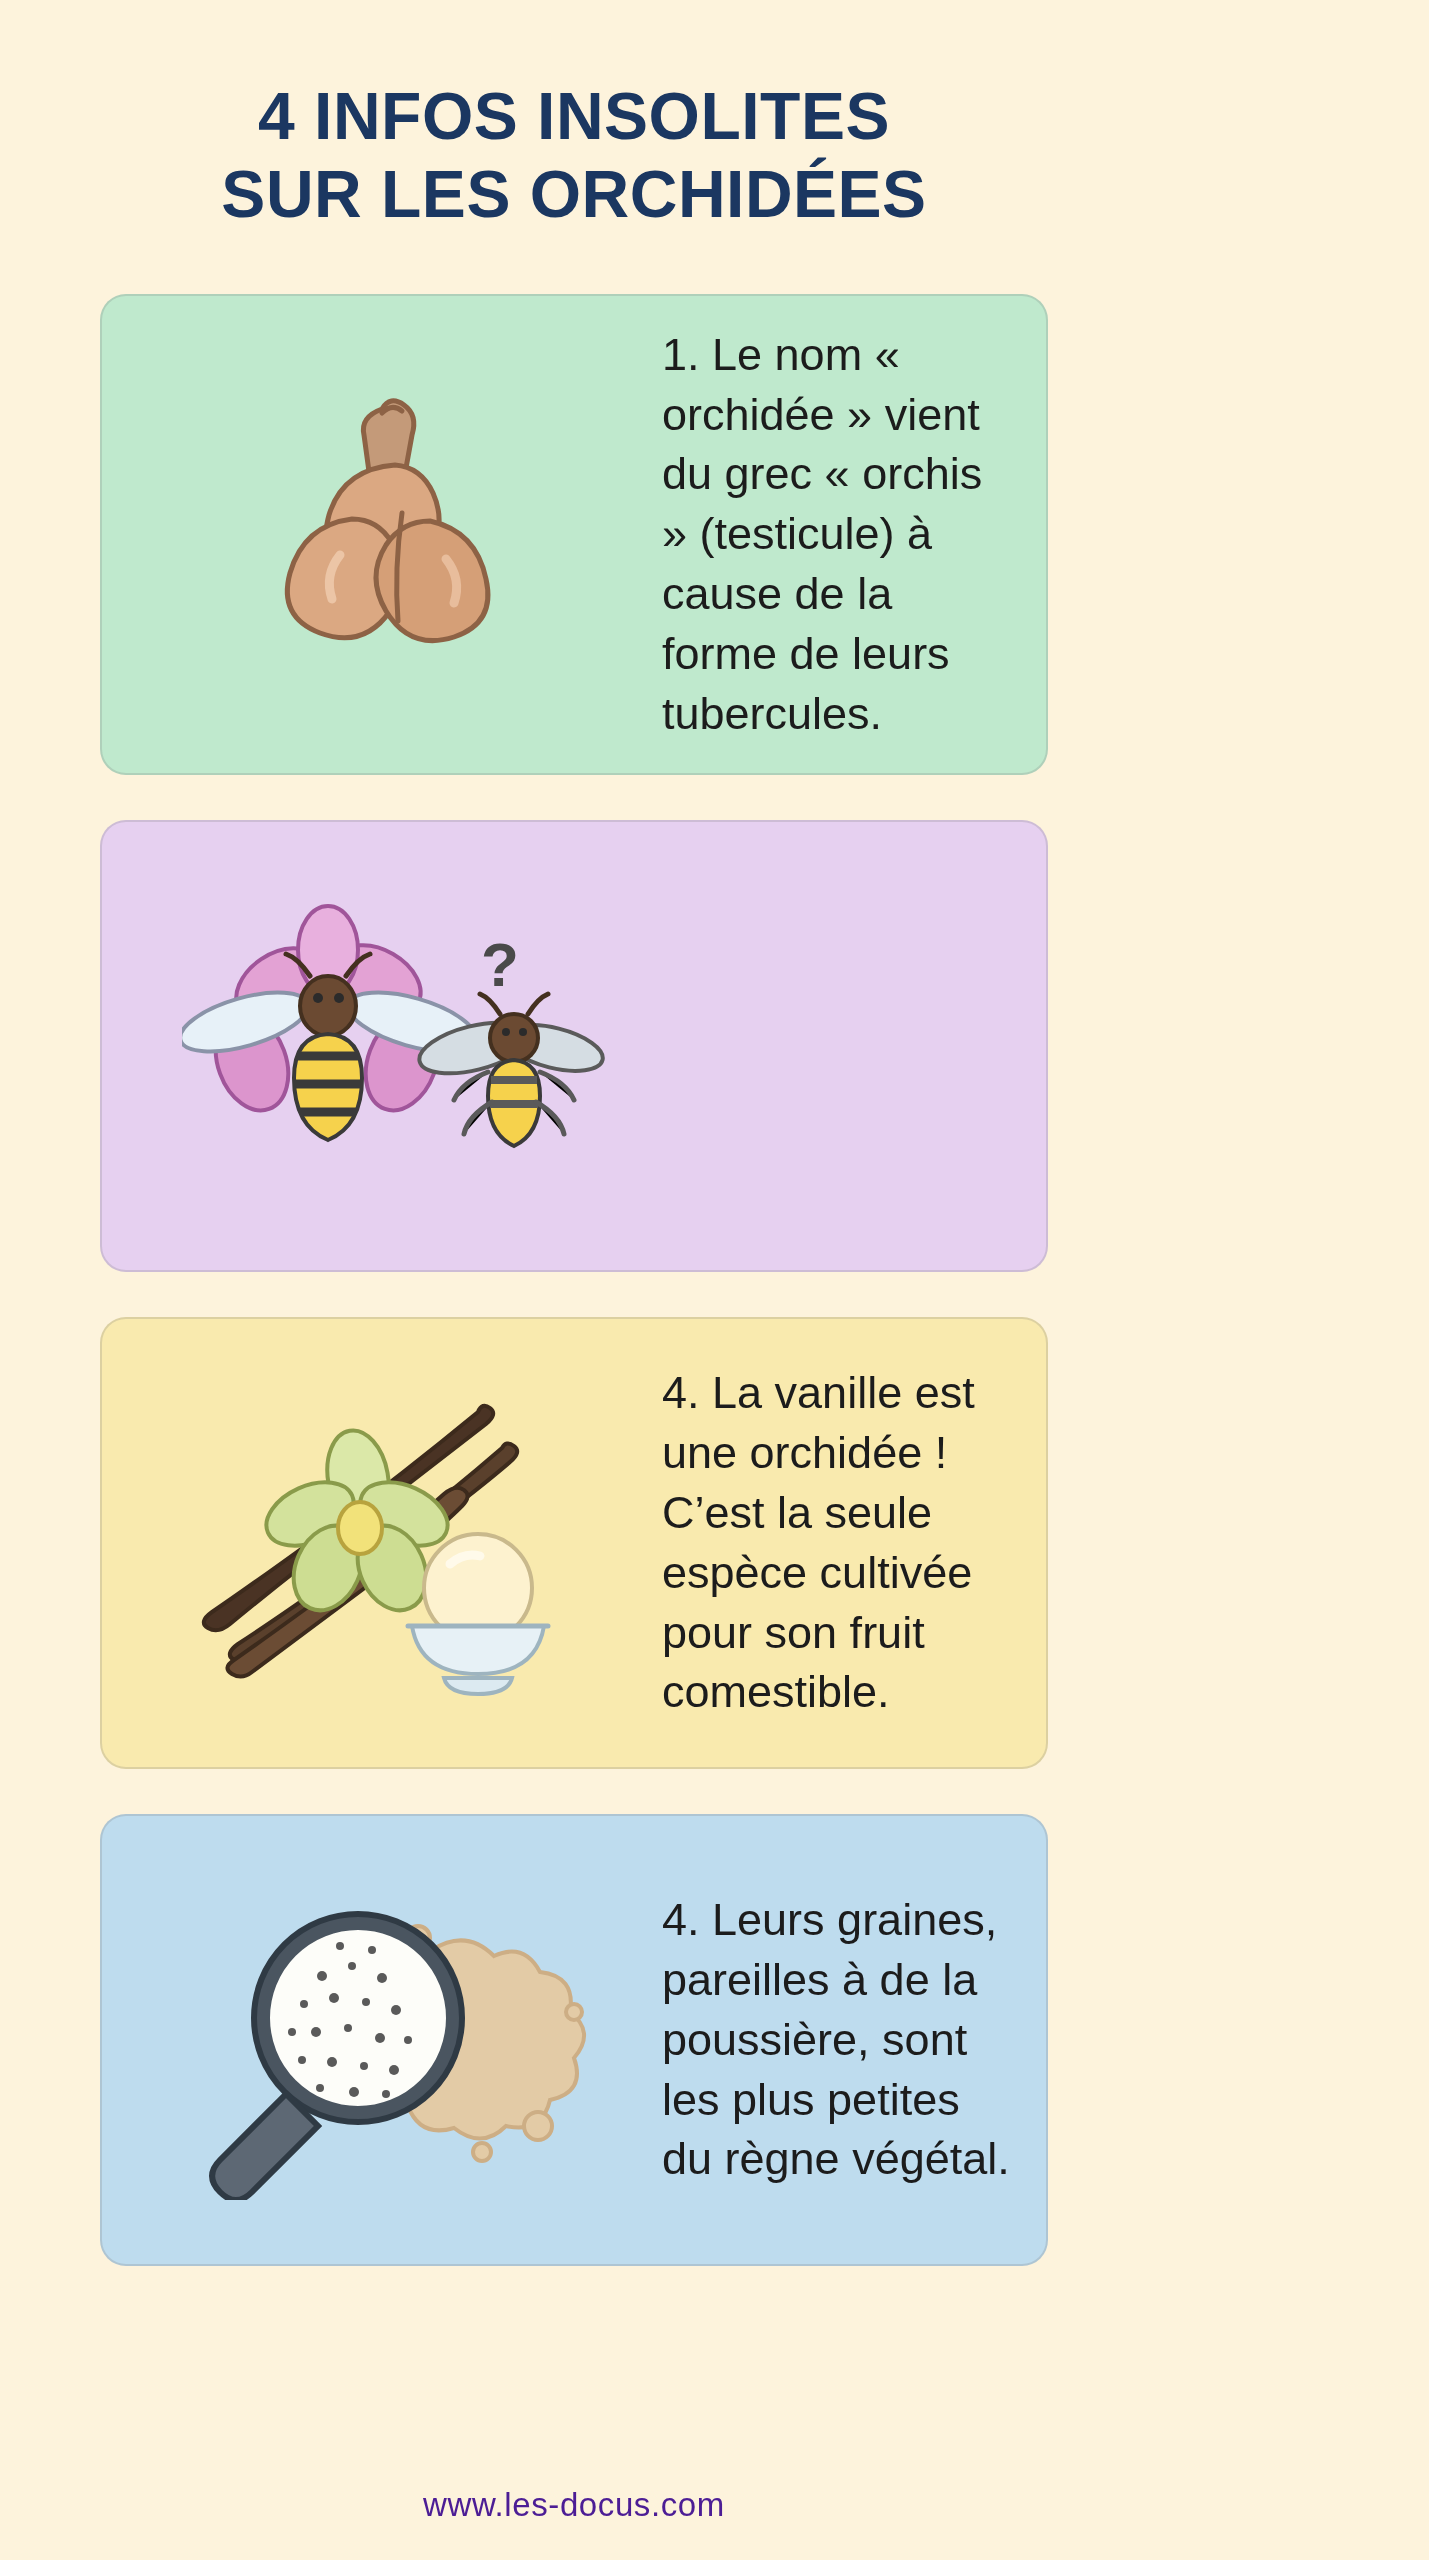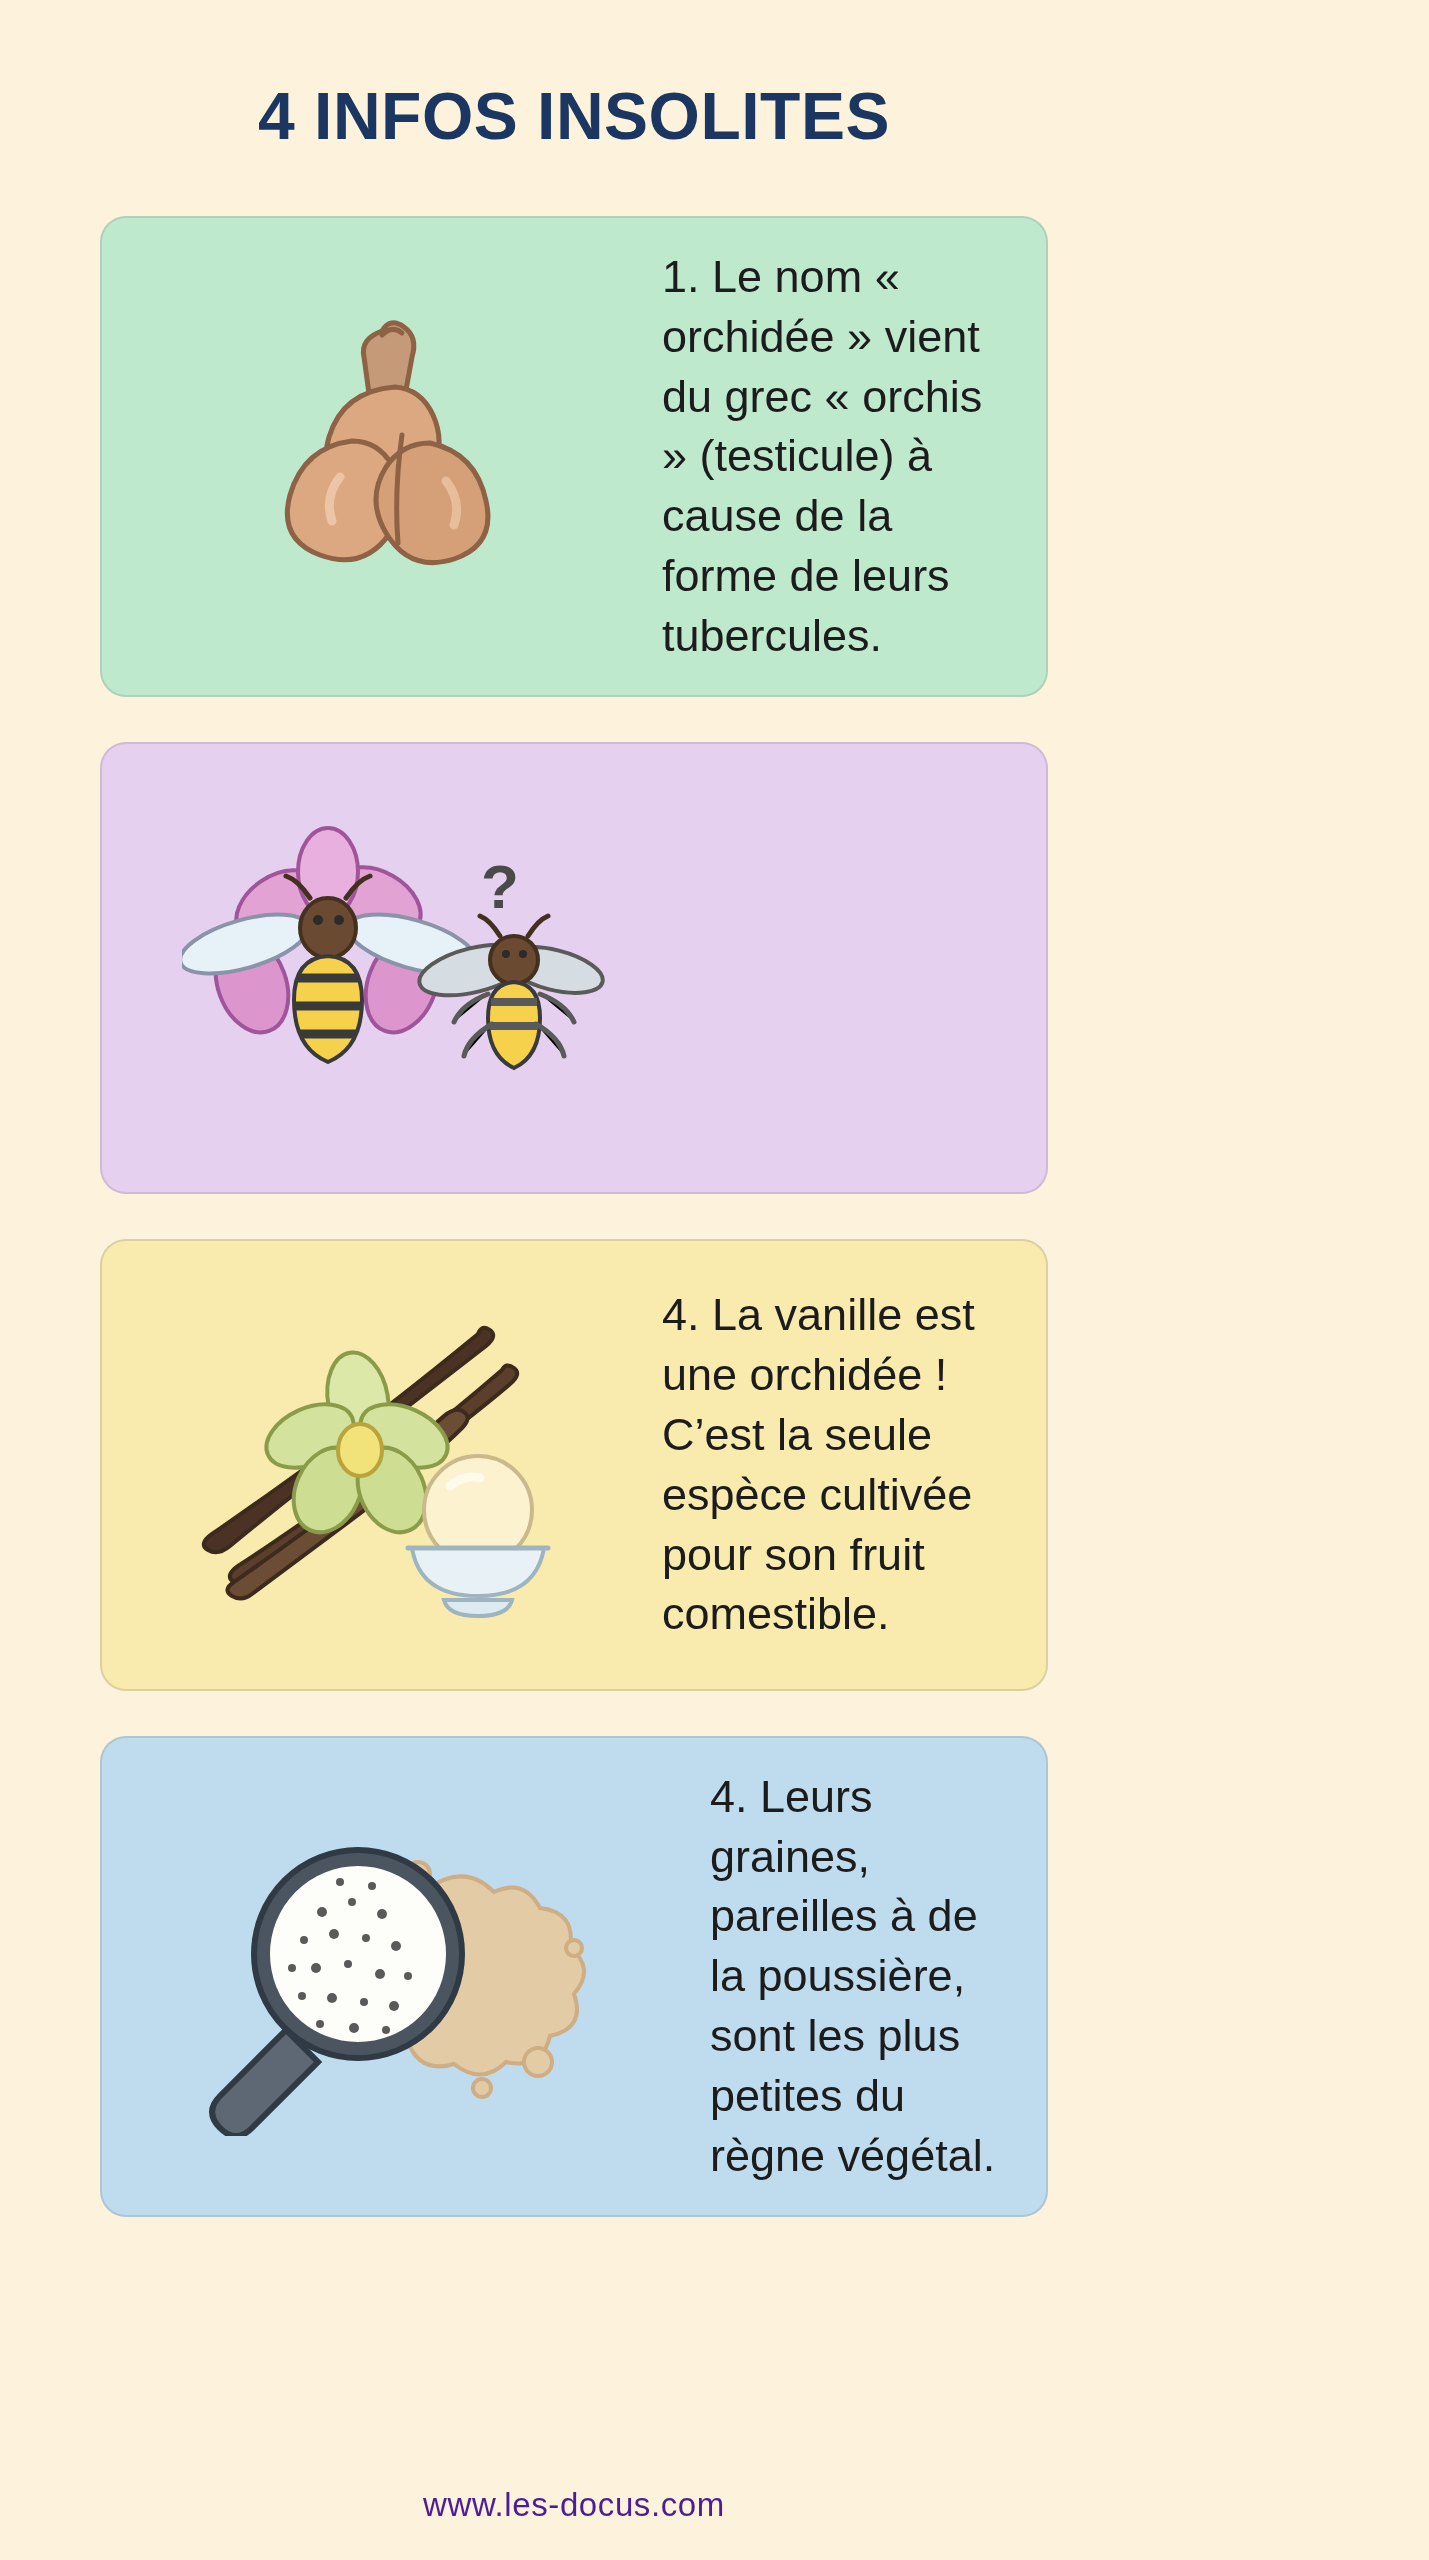--- a/index.html
+++ b/index.html
@@ -79,20 +79,21 @@
     letter-spacing: 0.6px;
   }
 </style>
 </head>
 <body>
 
 <div class="page">
 
   <div class="title">
     <span class="line">4 infos insolites</span>
+    <span class="line">sur les orchidées</span>
   </div>
 
   <div class="cards">
 
     <div class="card" style="background:#bfe9cd;">
       <div class="art">
         <svg width="330" height="330" viewBox="0 0 330 330">
 
           <path d="M150 40 q8 -14 22 -4 q14 10 8 30 l-8 44 h-34 l-6 -44 q-4 -18 18 -26 z" fill="#c49a79" stroke="#8d6245" stroke-width="5"></path>
           <path d="M150 44 q10 -10 20 -2" fill="none" stroke="#8d6245" stroke-width="5" stroke-linecap="round"></path>
@@ -185,21 +186,21 @@
           <circle cx="296" cy="210" r="54" fill="#fdf2cf" stroke="#c9b98c" stroke-width="4"></circle>
           <path d="M268 186 q14 -12 30 -8" fill="none" stroke="#fffaea" stroke-width="9" stroke-linecap="round"></path>
           <path d="M230 248 h132 q-8 48 -66 48 q-58 0 -66 -48 z" fill="#e7f1f6" stroke="#9eb4bf" stroke-width="4"></path>
           <path d="M262 300 h68 q-4 16 -34 16 q-30 0 -34 -16 z" fill="#dceaf1" stroke="#9eb4bf" stroke-width="4"></path>
           <path d="M226 248 h140" stroke="#9eb4bf" stroke-width="5" stroke-linecap="round"></path>
         </svg>
       </div>
       <div class="text">4. La vanille est une orchidée ! C’est la seule espèce cultivée pour son fruit comestible.</div>
     </div>
 
-    <div class="card" style="background:#bedcee;gap:48px;">
+    <div class="card" style="background:#bedcee;">
       <div class="art">
         <svg width="430" height="320" viewBox="0 0 430 320">
 
           <g fill="#e3cba6" stroke="#cdae85" stroke-width="4">
             <path d="M250 70 q34 -22 62 6 q30 -14 46 16 q36 4 30 40 q26 20 4 46 q12 34 -24 42 q-8 34 -44 26 q-24 24 -52 2 q-34 10 -46 -22 q-32 -6 -26 -42 q-22 -24 6 -46 q-4 -36 44 -68 z"></path>
           </g>
           <g fill="#e3cba6" stroke="#cdae85" stroke-width="4">
             <circle cx="236" cy="58" r="12"></circle>
             <circle cx="356" cy="246" r="14"></circle>
             <circle cx="300" cy="272" r="9"></circle>

